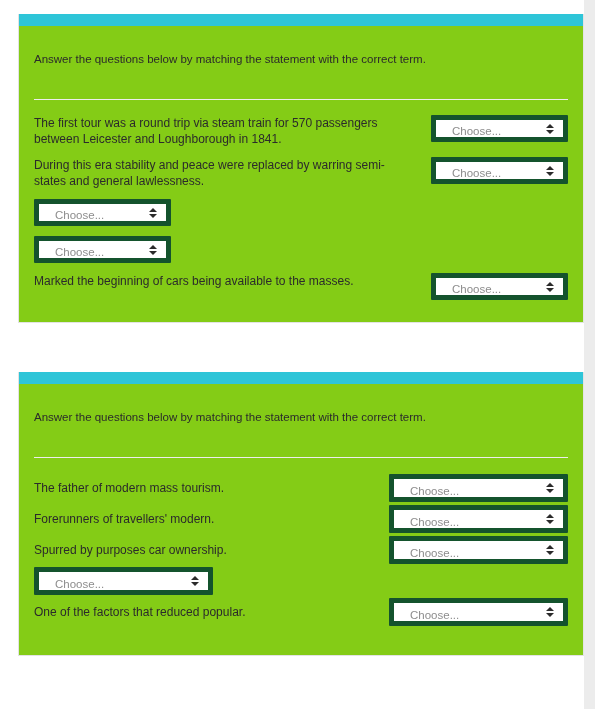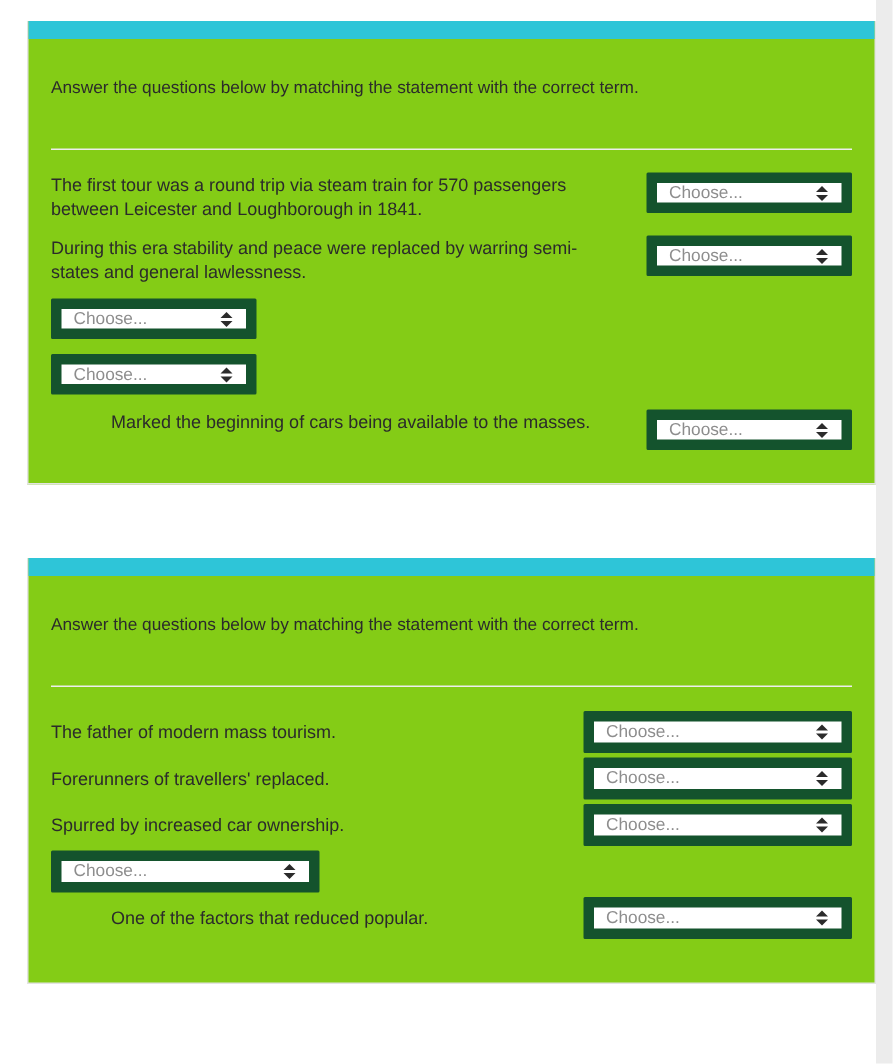--- a/index.html
+++ b/index.html
@@ -70,38 +70,38 @@
     padding-top: 15px;
     padding-bottom: 22px;
   }
 
   .qrow {
     display: flex;
     align-items: flex-start;
     justify-content: space-between;
     margin-bottom: 10px;
   }
-  .qrow:last-child { margin-bottom: 0; margin-left: 40px; }
+  .qrow:last-child { margin-bottom: 0; }
 
   .qtext {
     font-size: 12px;
     color: #2b2b2b;
     line-height: 16px;
   }
 
   .select-box {
     position: relative;
     box-sizing: border-box;
-    border: 7px solid #14532d;
+    border: 5px solid #14532d;
     background: #ffffff;
     border-radius: 1px;
     height: 27px;
     display: flex;
-    align-items: center;
-    padding: 0 8px;
+    align-items: flex-end;
+    padding: 0 16px;
     flex: none;
   }
   .select-value {
     font-size: 11.5px;
     color: #8d8d8d;
     white-space: nowrap;
   }
   .select-arrow {
     position: absolute;
     right: 9px;
@@ -222,32 +222,32 @@
           <div class="select-box">
             <span class="select-value">Choose...</span>
             <span class="select-arrow">
                 <i class="up"></i>
                 <i class="down"></i>
               </span>
           </div>
         </div>
 
         <div class="qrow">
-          <div class="qtext">Forerunners of travellers' replaced.</div>
-          <div class="select-box">
-            <span class="select-value">Choose...</span>
-            <span class="select-arrow">
-                <i class="up"></i>
-                <i class="down"></i>
-              </span>
-          </div>
-        </div>
-
-        <div class="qrow">
-          <div class="qtext">Spurred by increased car ownership.</div>
+          <div class="qtext">Forerunners of travellers' modern.</div>
+          <div class="select-box">
+            <span class="select-value">Choose...</span>
+            <span class="select-arrow">
+                <i class="up"></i>
+                <i class="down"></i>
+              </span>
+          </div>
+        </div>
+
+        <div class="qrow">
+          <div class="qtext">Spurred by purposes car ownership.</div>
           <div class="select-box">
             <span class="select-value">Choose...</span>
             <span class="select-arrow">
                 <i class="up"></i>
                 <i class="down"></i>
               </span>
           </div>
         </div>
 
         <div class="qrow">

